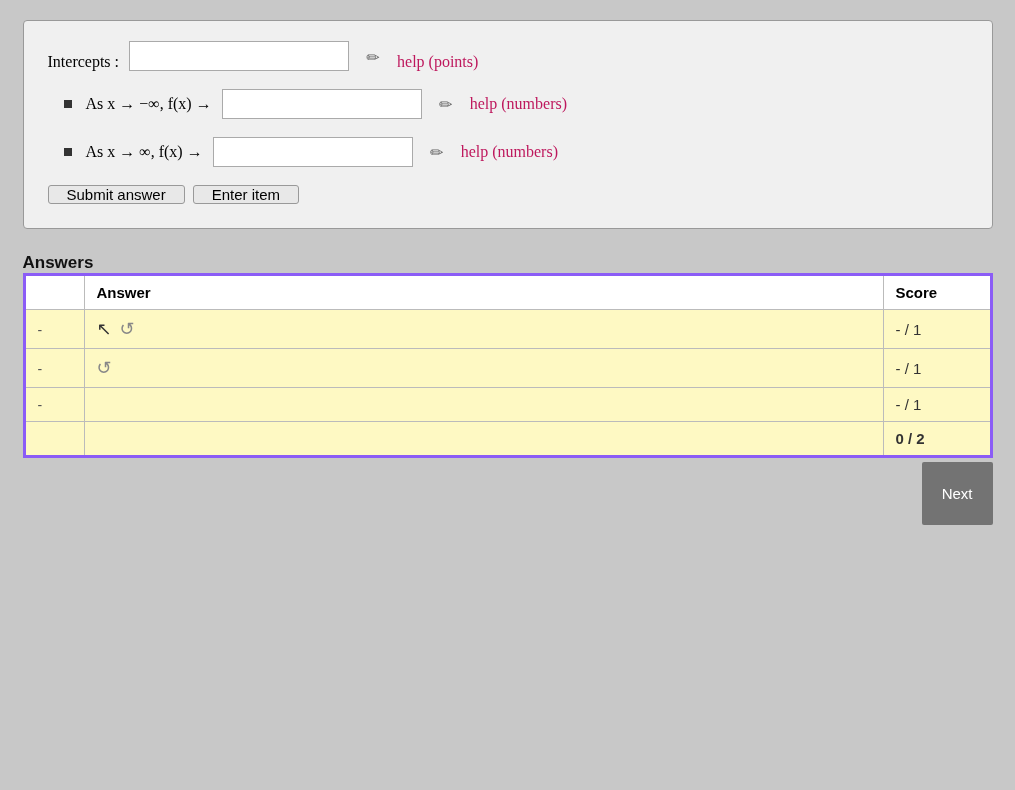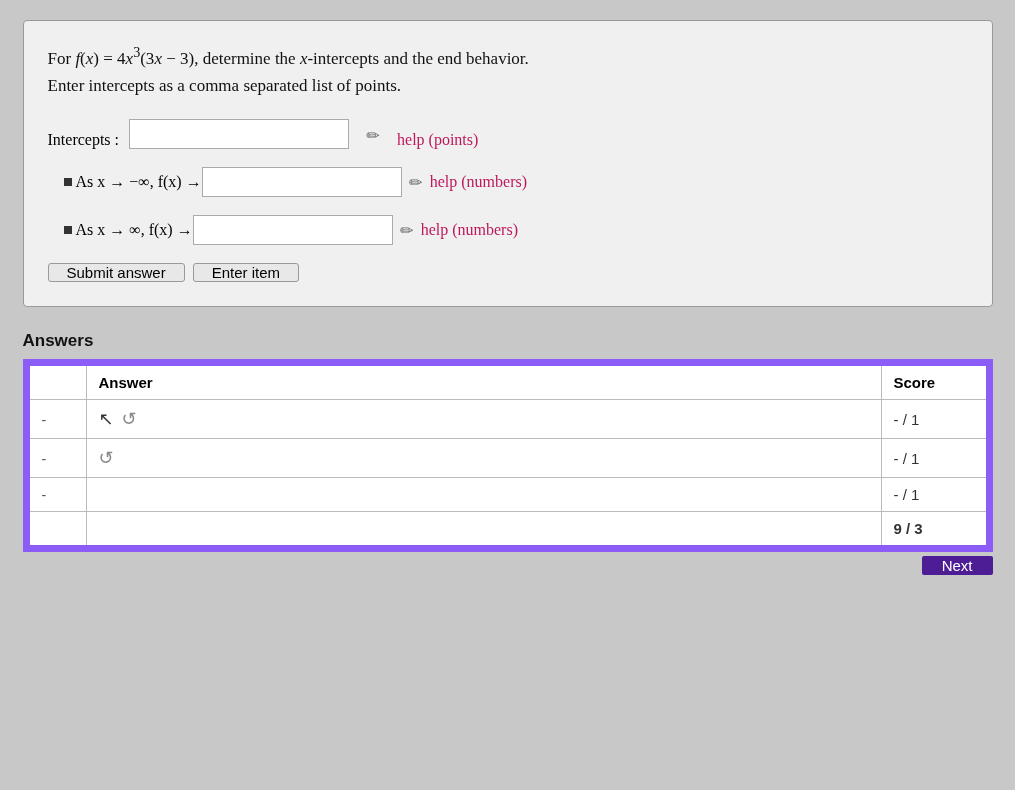--- a/index.html
+++ b/index.html
@@ -69,20 +69,21 @@
       font-size: 16px;
       text-decoration: none;
       cursor: pointer;
     }
 
     .behavior-row {
       display: flex;
       align-items: center;
       margin-bottom: 18px;
       margin-left: 16px;
+      gap: 10px;
     }
 
     .bullet {
       width: 8px;
       height: 8px;
       background: #333;
       display: inline-block;
       margin-right: 4px;
       flex-shrink: 0;
     }
@@ -119,30 +120,29 @@
     }
 
     
     .answers-section {
       width: 970px;
     }
 
     .answers-title {
       font-size: 17px;
       font-weight: bold;
-      margin-bottom: 8px;
       font-family: Arial, sans-serif;
       color: #111;
     }
 
     .answers-table {
       width: 100%;
       border-collapse: collapse;
-      background: #ffffff;
-      border: 7px solid #8b5cf6;
+      background: #fef9c3;
+      border: 3px solid #8b5cf6;
     }
 
     .answers-table th {
       border: 1px solid #bbb;
       padding: 8px 12px;
       text-align: left;
       font-family: Arial, sans-serif;
       font-size: 15px;
       font-weight: bold;
       background: white;
@@ -197,37 +197,33 @@
     }
 
     .bottom-bar {
       width: 970px;
       display: flex;
       justify-content: flex-end;
       margin-top: 4px;
     }
 
     .next-btn {
-      background: #4c1d95;
+      background: #737373;
       color: white;
       border: none;
-      padding: 1px 20px;
+      padding: 23px 20px;
       font-size: 15px;
       cursor: pointer;
       border-radius: 2px;
     }
   </style>
 </head>
 <body>
 
 <div class="main-container">
-  <div class="question-text">
-    <div>For <i>f</i>(<i>x</i>) = 4<i>x</i><sup>3</sup>(3<i>x</i> − 3), determine the <i>x</i>-intercepts and the end behavior.</div>
-    <div>Enter intercepts as a comma separated list of points.</div>
-  </div>
 
   <div class="intercepts-row">
     <span class="intercepts-label">Intercepts :</span>
     <input class="answer-input" type="text" value="" style="">
     <span class="pencil-icon">✏</span>
     <a class="help-link">help (points)</a>
   </div>
 
   <div class="behavior-row">
     <span class="bullet"></span>
@@ -282,21 +278,21 @@
         <td>- / 1</td>
       </tr>
       <tr class="table-row">
         <td><span class="row-num">-</span></td>
         <td></td>
         <td>- / 1</td>
       </tr>
       <tr class="total-row">
         <td></td>
         <td></td>
-        <td>9 / 3</td>
+        <td>0 / 2</td>
       </tr>
     </tbody>
   </table>
 </div>
 
 <div class="bottom-bar">
   <button class="next-btn">Next</button>
 </div>
 
 </body></html>

